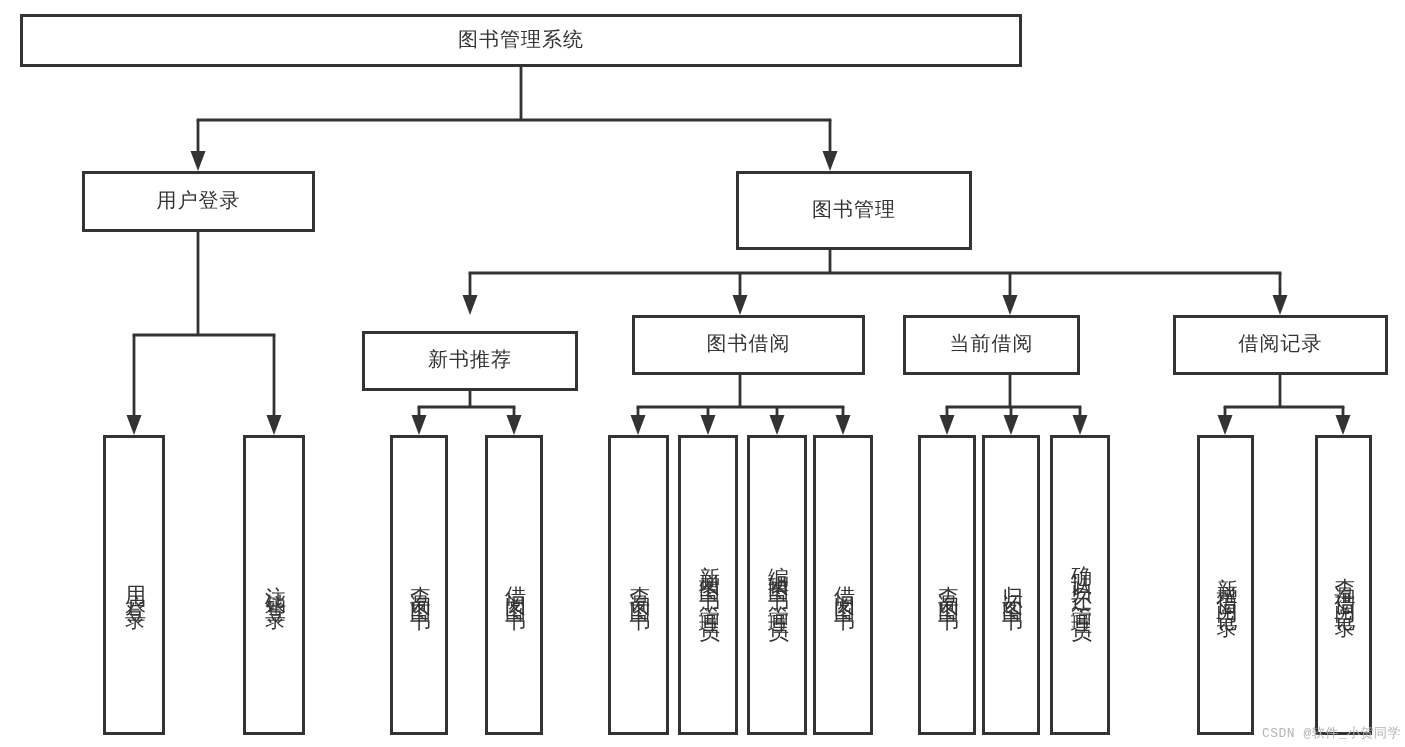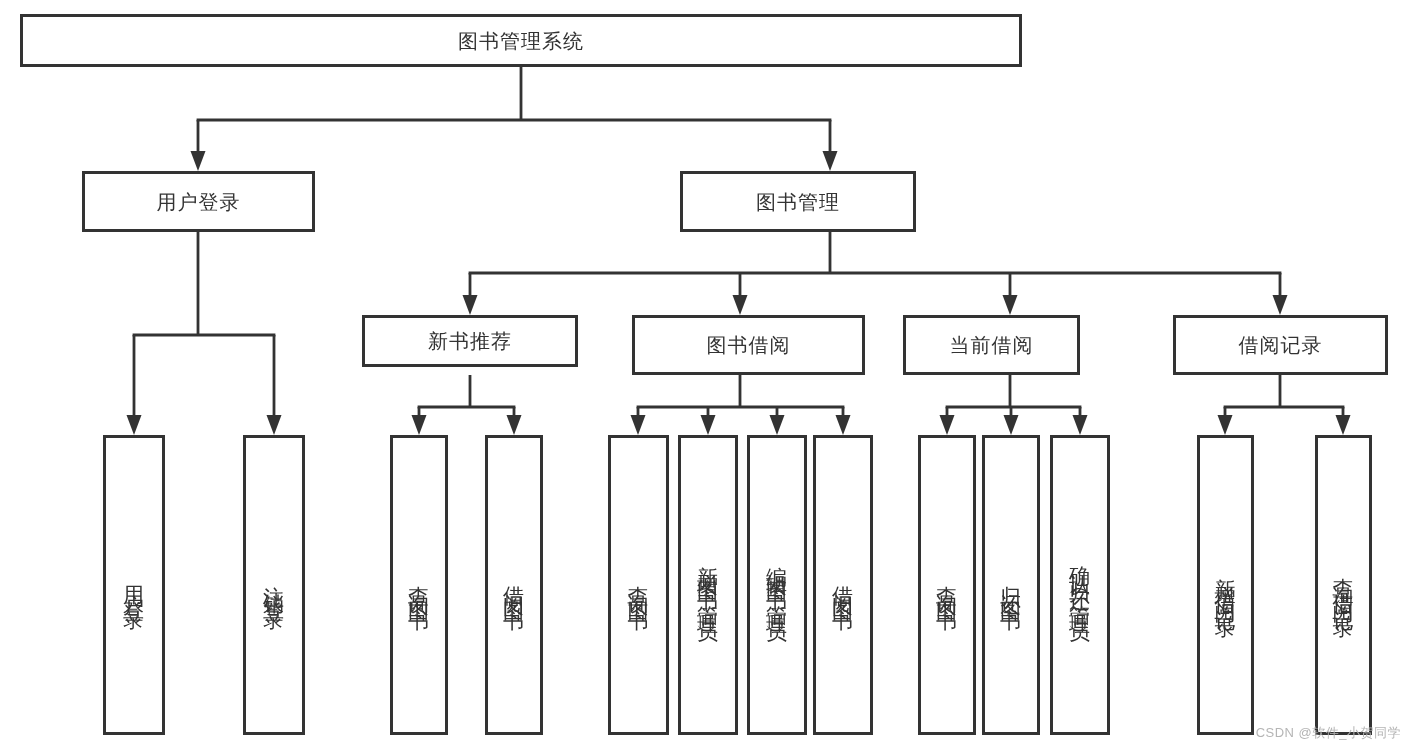--- a/index.html
+++ b/index.html
@@ -2,21 +2,21 @@
 <html><head>
 <meta charset="utf-8">
 <style>
   html, body { margin: 0; padding: 0; background: #ffffff; }
   .canvas {
     position: relative;
     width: 1405px;
     height: 747px;
     background: #ffffff;
     overflow: hidden;
-    font-family: Liberation Sans, sans-serif;
+    font-family: Liberation Mono, monospace;
   }
   #connectors {
     position: absolute;
     left: 0; top: 0;
     width: 1405px; height: 747px;
     pointer-events: none;
   }
   .box {
     position: absolute;
     box-sizing: border-box;
@@ -105,23 +105,23 @@
       <line x1="1223.6" y1="407" x2="1344.4" y2="407" stroke="#333333" stroke-width="2.8"></line>
       <line x1="1225" y1="407" x2="1225" y2="425" stroke="#333333" stroke-width="2.8"></line>
       <polygon points="1217.5,415 1232.5,415 1225,435" fill="#333333"></polygon>
       <line x1="1343" y1="407" x2="1343" y2="425" stroke="#333333" stroke-width="2.8"></line>
       <polygon points="1335.5,415 1350.5,415 1343,435" fill="#333333"></polygon>
     </svg>
 
   <div class="box h" style="left:20px;top:14px;width:1002px;height:53px">图书管理系统</div>
 
   <div class="box h" style="left:82px;top:171px;width:233px;height:61px">用户登录</div>
-  <div class="box h" style="left:680px;top:171px;width:236px;height:61px">图书管理</div>
+  <div class="box h" style="left:736px;top:171px;width:236px;height:79px">图书管理</div>
 
-  <div class="box h" style="left:362px;top:315px;width:216px;height:52px">新书推荐</div>
+  <div class="box h" style="left:362px;top:331px;width:216px;height:60px">新书推荐</div>
   <div class="box h" style="left:632px;top:315px;width:233px;height:60px">图书借阅</div>
   <div class="box h" style="left:903px;top:315px;width:177px;height:60px">当前借阅</div>
   <div class="box h" style="left:1173px;top:315px;width:215px;height:60px">借阅记录</div>
 
   <div class="box v" style="left:103px;top:435px;width:62px;height:300px">用户登录</div>
   <div class="box v" style="left:243px;top:435px;width:62px;height:300px">注销登录</div>
 
   <div class="box v" style="left:390px;top:435px;width:58px;height:300px">查询图书</div>
   <div class="box v" style="left:485px;top:435px;width:58px;height:300px">借阅图书</div>
 

